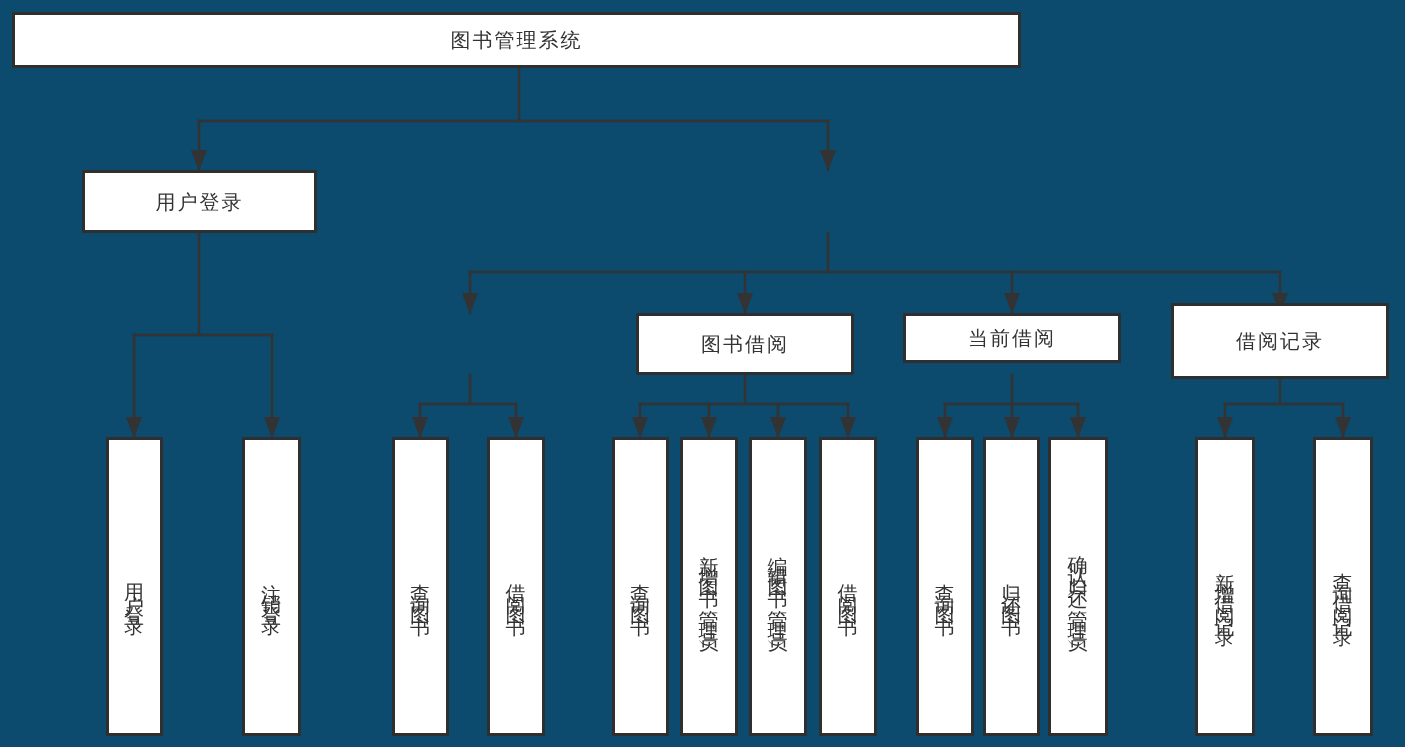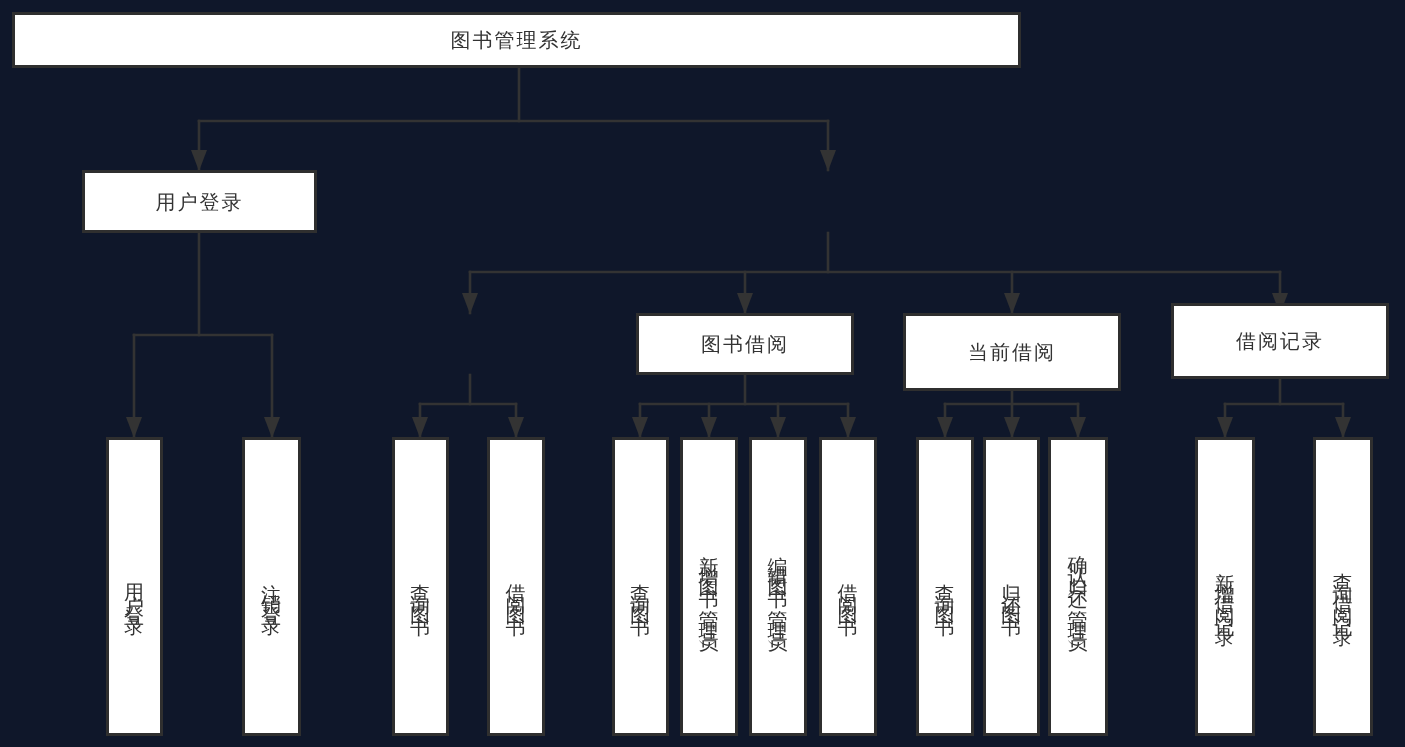--- a/index.html
+++ b/index.html
@@ -5,21 +5,21 @@
   html, body {
     margin: 0; padding: 0;
     width: 1405px; height: 747px;
     background: #ffffff;
     font-family: "Liberation Sans", "DejaVu Sans", sans-serif;
     overflow: hidden;
   }
   #stage {
     position: relative;
     width: 1405px; height: 747px;
-    background: #0f172a;
+    background: #0c4a6e;
   }
   #connectors {
     position: absolute; left: 0; top: 0;
     width: 1405px; height: 747px;
     pointer-events: none;
   }
   .box {
     position: absolute;
     box-sizing: border-box;
     border: 3px solid #2f2f2f;
@@ -98,21 +98,21 @@
       <path d="M1225,404 V437" marker-end="url(#ah)"></path>
       <path d="M1343,404 V437" marker-end="url(#ah)"></path>
     </g>
   </svg>
 
   <div class="box" style="left:12px; top:12px; width:1009px; height:56px">图书管理系统</div>
 
   <div class="box" style="left:82px; top:170px; width:235px; height:63px">用户登录</div>
 
   <div class="box" style="left:636px; top:313px; width:218px; height:62px">图书借阅</div>
-  <div class="box" style="left:903px; top:313px; width:218px; height:78px">当前借阅</div>
+  <div class="box" style="left:903px; top:313px; width:218px; height:50px">当前借阅</div>
   <div class="box" style="left:1171px; top:303px; width:218px; height:76px">借阅记录</div>
 
   <div class="box vbox" style="left:106px; top:437px; width:57px; height:299px">用户登录</div>
   <div class="box vbox" style="left:242px; top:437px; width:59px; height:299px">注销登录</div>
 
   <div class="box vbox" style="left:392px; top:437px; width:57px; height:299px">查询图书</div>
   <div class="box vbox" style="left:487px; top:437px; width:58px; height:299px">借阅图书</div>
 
   <div class="box vbox" style="left:612px; top:437px; width:57px; height:299px">查询图书</div>
   <div class="box vbox" style="left:680px; top:437px; width:58px; height:299px">新增图书（管理员）</div>

